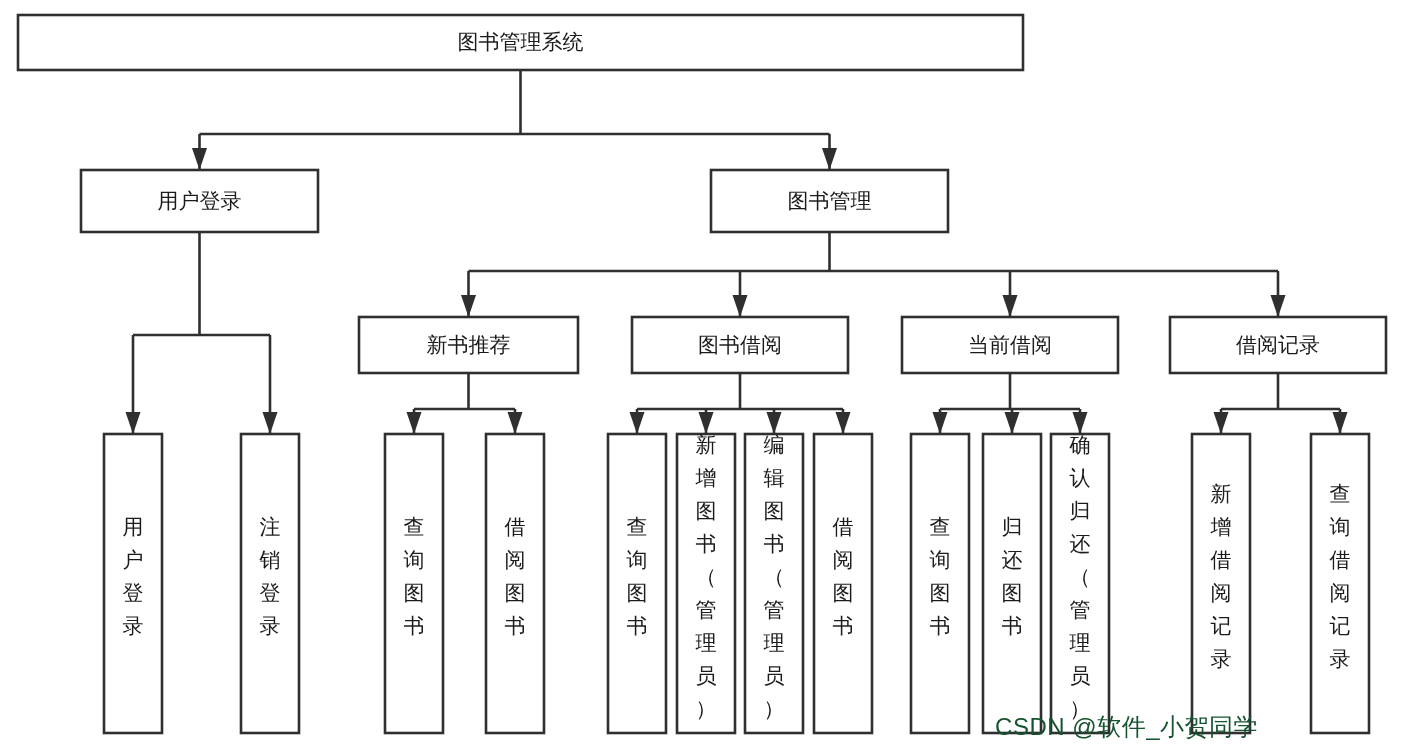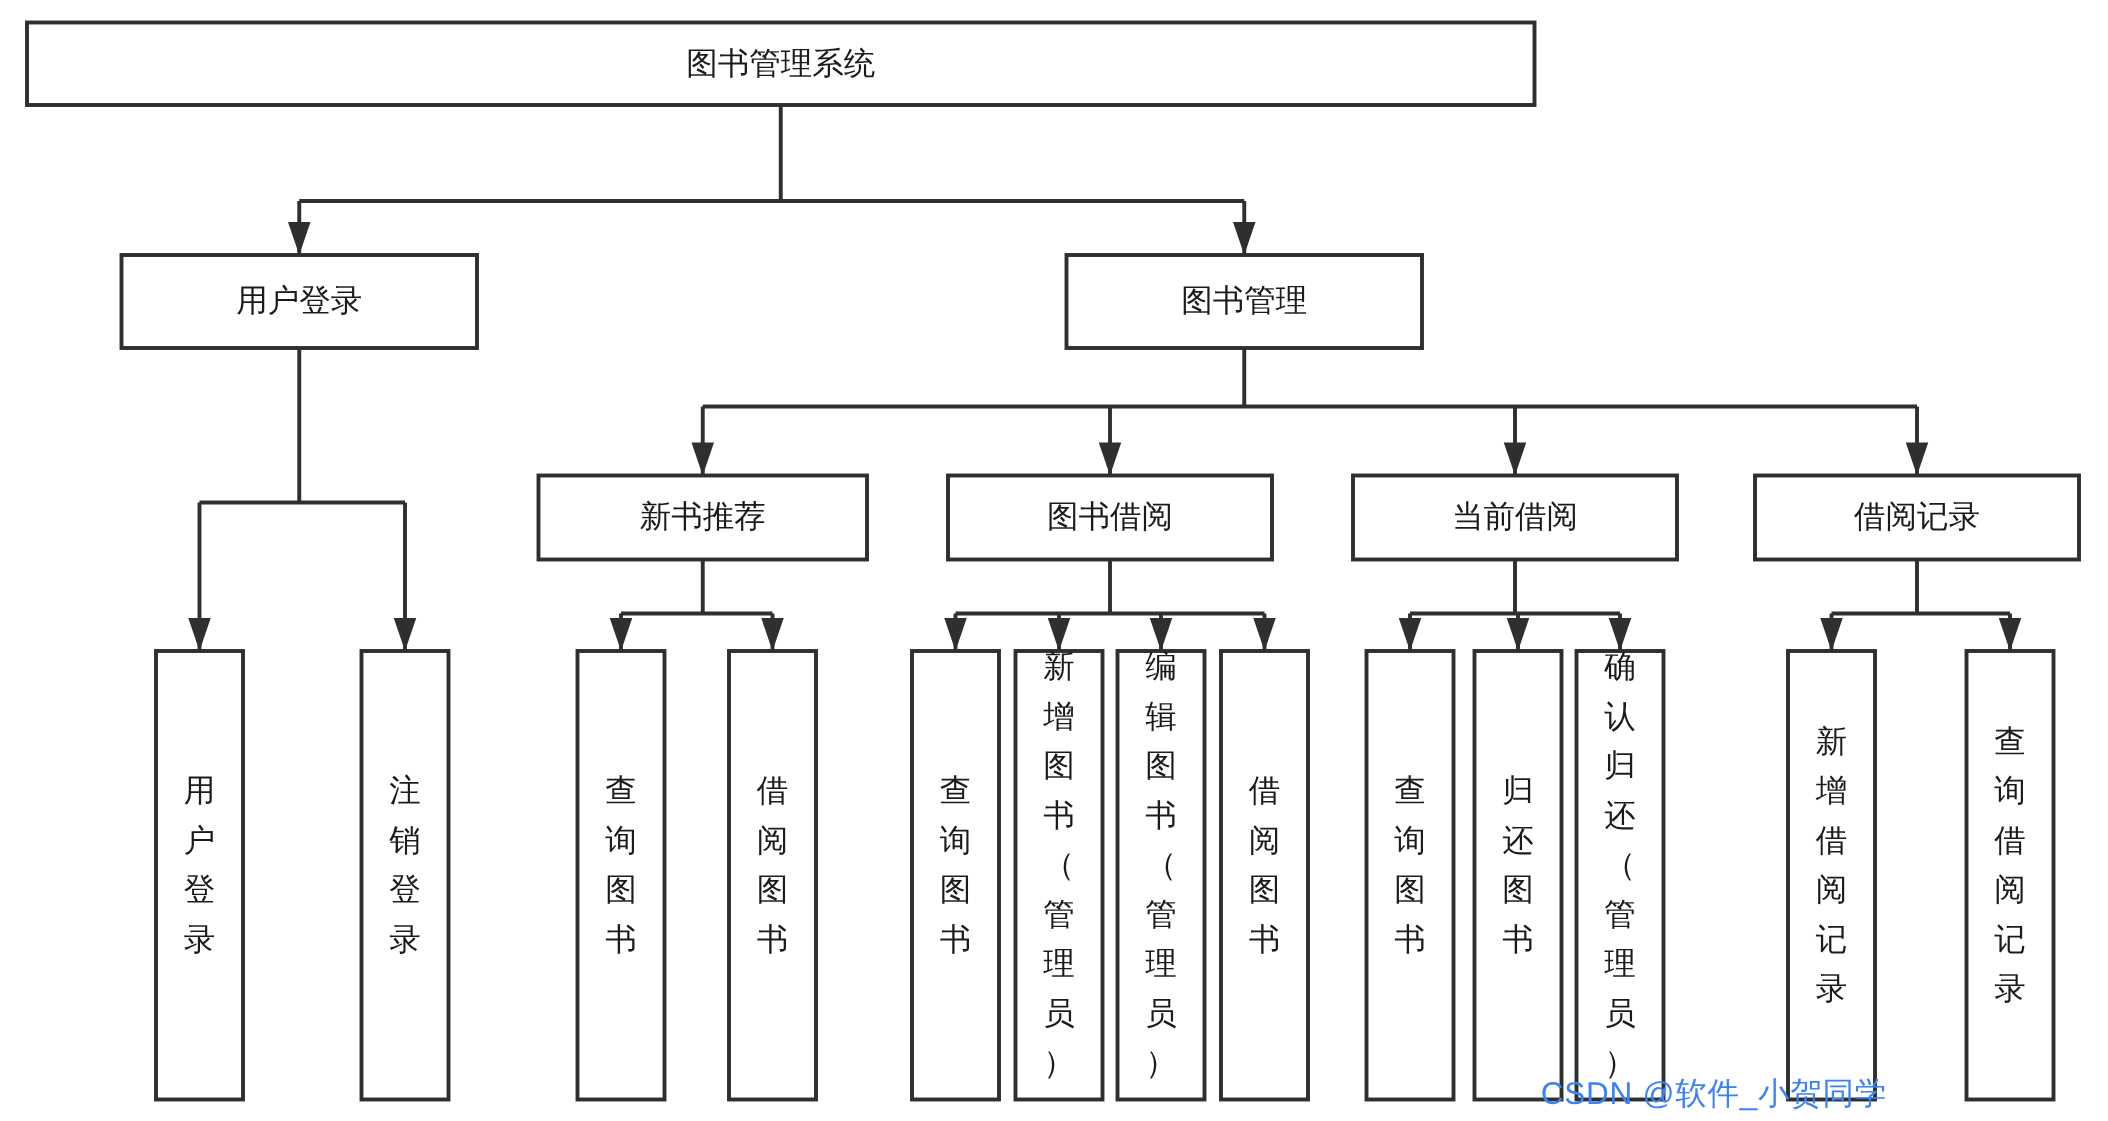--- a/index.html
+++ b/index.html
@@ -53,22 +53,22 @@
     fill: #1b1b1b;
     font-family: "Liberation Sans", "DejaVu Sans", sans-serif;
     font-size: 21px;
     text-anchor: middle;
   }
   .watermark {
     position: absolute;
     right: 14px;
     bottom: 4px;
     font-family: "Liberation Sans", "DejaVu Sans", sans-serif;
-    font-size: 21px;
-    color: #3b82f6;
+    font-size: 24px;
+    color: #14532d;
     white-space: nowrap;
     letter-spacing: 0.5px;
     user-select: none;
   }
 </style>
 </head>
 <body>
 
 <div id="diagram-root">
   <svg class="flow-canvas" id="flow-canvas" viewBox="0 0 1405 747" xmlns="http://www.w3.org/2000/svg">

